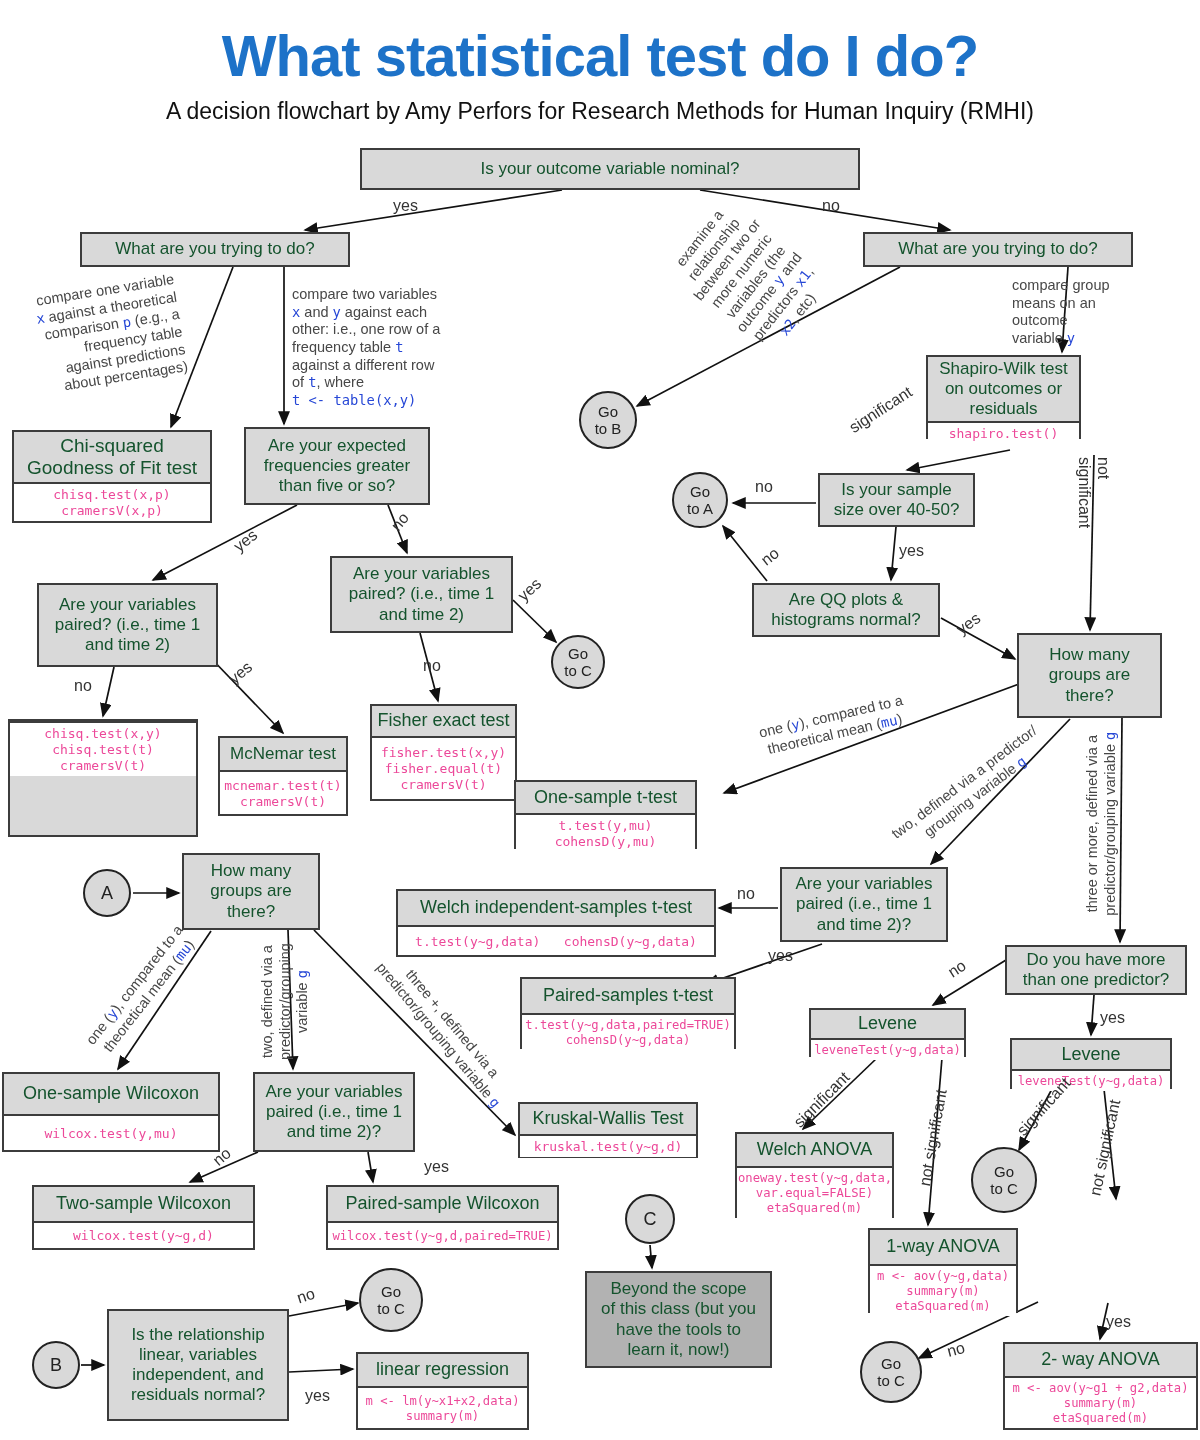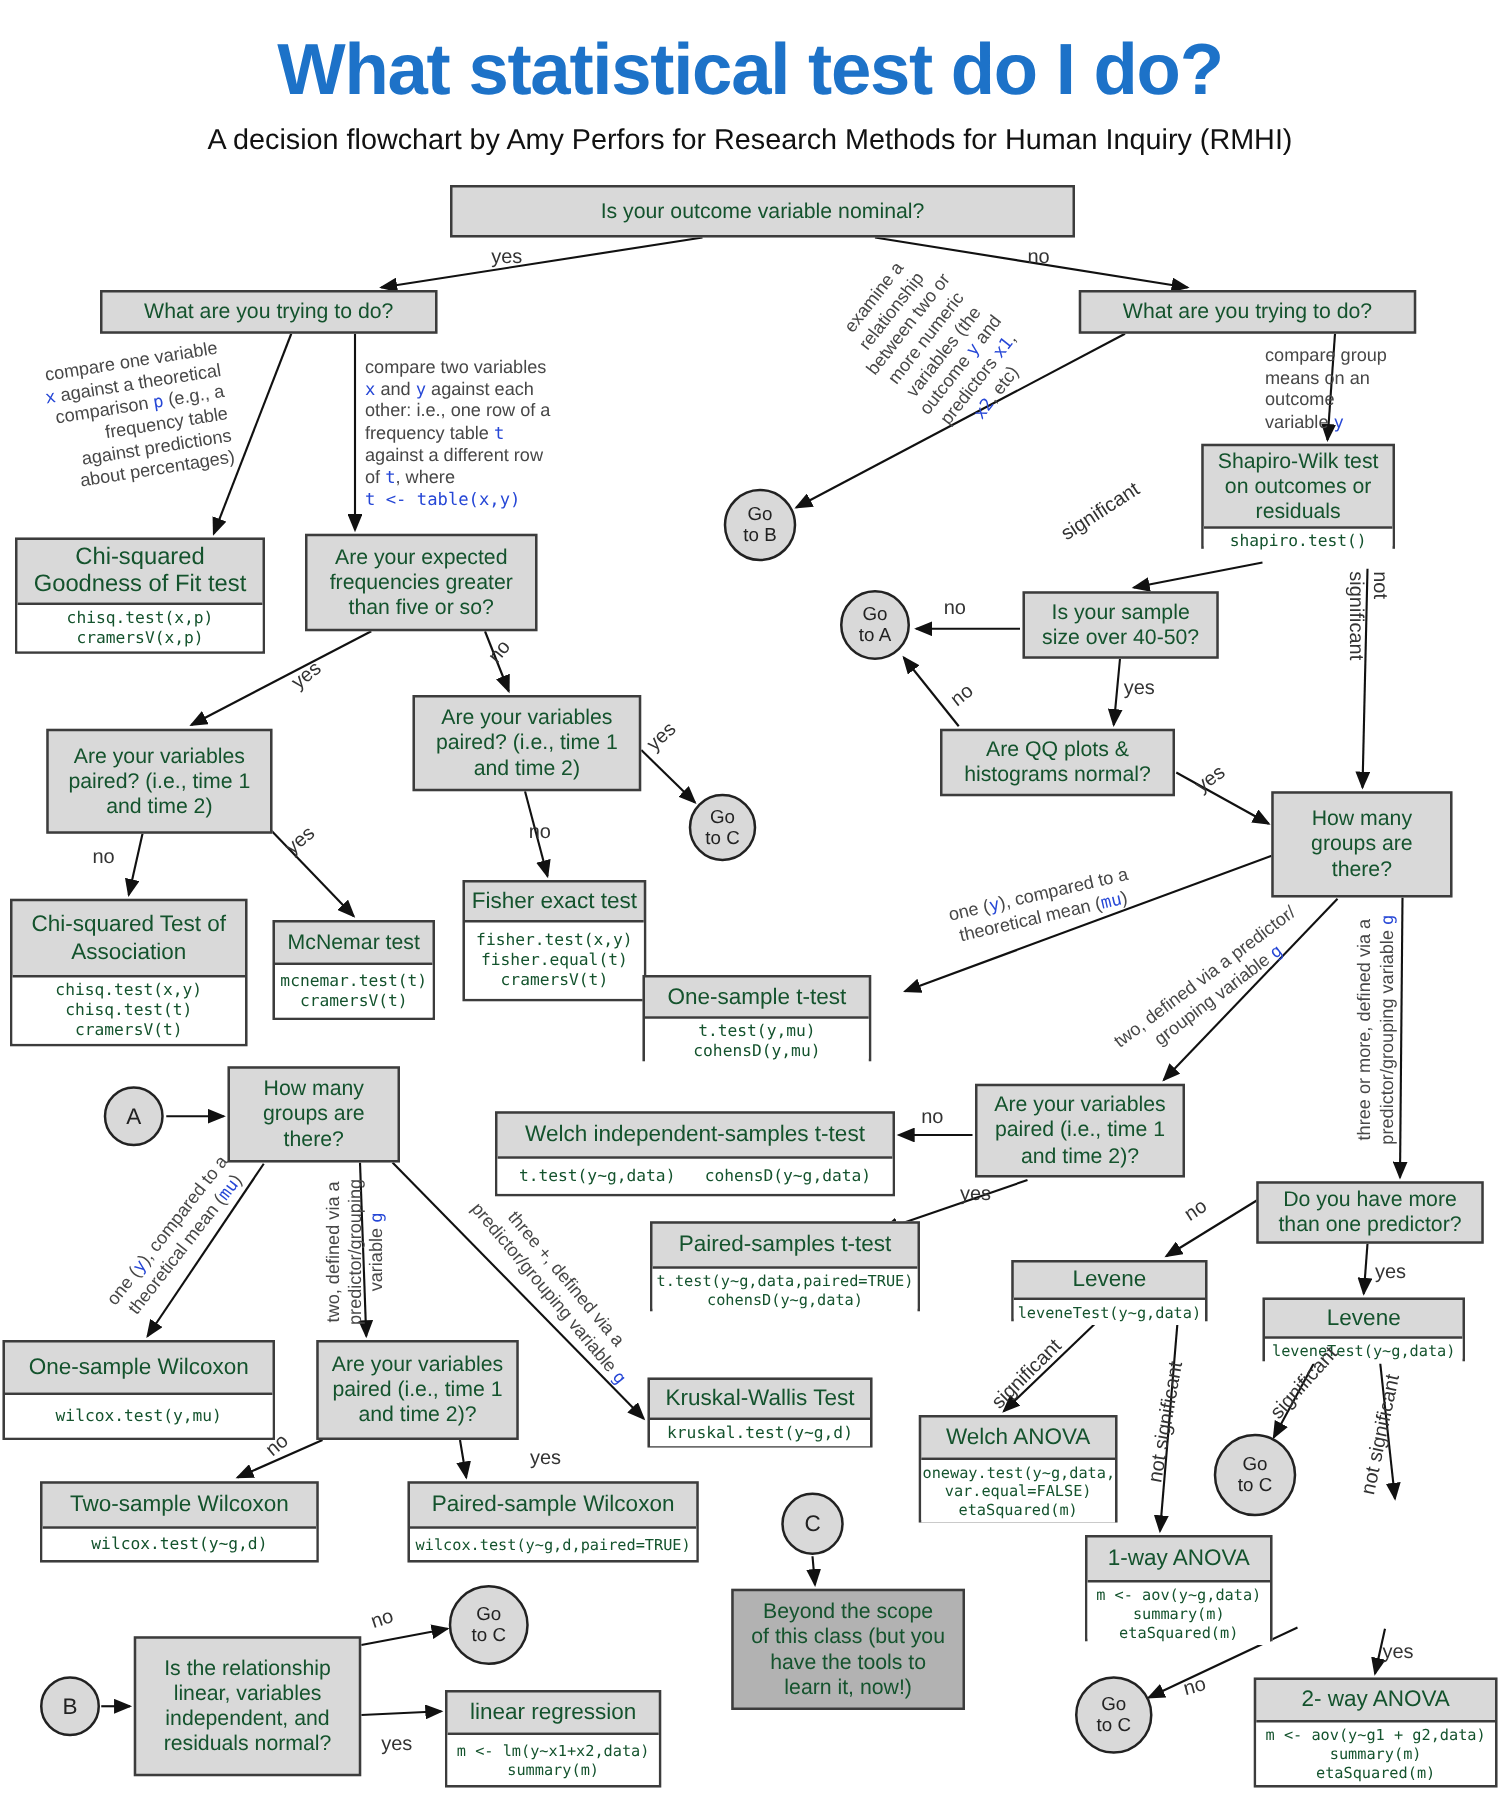--- a/index.html
+++ b/index.html
@@ -9,21 +9,21 @@
   .title{position:absolute;left:0;top:22px;width:1200px;text-align:center;
          font-size:58px;font-weight:bold;color:#1d72c8;letter-spacing:-1px;}
   .subtitle{position:absolute;left:0;top:98px;width:1200px;text-align:center;
             font-size:23px;color:#111;}
   .box{position:absolute;background:#d9d9d9;border:2px solid #3c3c3c;box-sizing:border-box;
        display:flex;flex-direction:column;}
   .box.dark{background:#b2b2b2;}
   .bh{flex:1;display:flex;align-items:center;justify-content:center;text-align:center;
       font-size:17px;line-height:1.18;padding:2px 5px;color:#14532d;white-space:pre-line;}
   .bc{background:#fff;border-top:2px solid #3c3c3c;text-align:center;
-      font-family:"DejaVu Sans Mono",monospace;font-size:13px;color:#14532d;
+      font-family:"DejaVu Sans Mono",monospace;font-size:13px;color:#ec4899;
       padding:3px 1px;display:flex;flex-direction:column;justify-content:center;gap:1px;}
   .bc.s{font-size:12.2px;}
   .circle{position:absolute;background:#d9d9d9;border:2px solid #222;border-radius:50%;
           box-sizing:border-box;display:flex;align-items:center;justify-content:center;
           text-align:center;font-size:15px;line-height:1.15;white-space:pre-line;color:#222;}
   .circle.letter{font-size:18px;}
   .lbl{position:absolute;font-size:16px;color:#333;white-space:pre-line;line-height:1.2;}
   .lbl.desc{font-size:14.5px;color:#474747;line-height:1.22;}
   .v{color:#2647d6;font-family:"DejaVu Sans Mono",monospace;font-size:0.95em;}
 </style>
@@ -128,38 +128,36 @@
   <div class="box" style="left:370px;top:704px;width:147px;height:97px">
     <div class="bh" style="flex:0 0 26px;font-size:18px">Fisher exact test</div>
     <div class="bc" style="flex:1">
       <div>fisher.test(x,y)</div>
       <div>fisher.equal(t)</div>
       <div>cramersV(t)</div>
     </div>
   </div>
 
   <div class="box" style="left:8px;top:719px;width:190px;height:118px">
-    <div class="bh" style="font-size:18px">Chi-squared Test of
-Association</div>
     <div class="bc">
       <div>chisq.test(x,y)</div>
       <div>chisq.test(t)</div>
       <div>cramersV(t)</div>
     </div>
   </div>
 
   <div class="box" style="left:218px;top:736px;width:130px;height:80px">
     <div class="bh" style="flex:0 0 28px;font-size:17px">McNemar test</div>
     <div class="bc" style="flex:1">
       <div>mcnemar.test(t)</div>
       <div>cramersV(t)</div>
     </div>
   </div>
 
-  <div class="box" style="left:961px;top:355px;width:155px;height:84px">
+  <div class="box" style="left:926px;top:355px;width:155px;height:84px">
     <div class="bh">Shapiro-Wilk test
 on outcomes or
 residuals</div>
     <div class="bc">
       <div>shapiro.test()</div>
     </div>
   </div>
 
   <div class="box" style="left:818px;top:473px;width:157px;height:54px">
     <div class="bh">Is your sample

